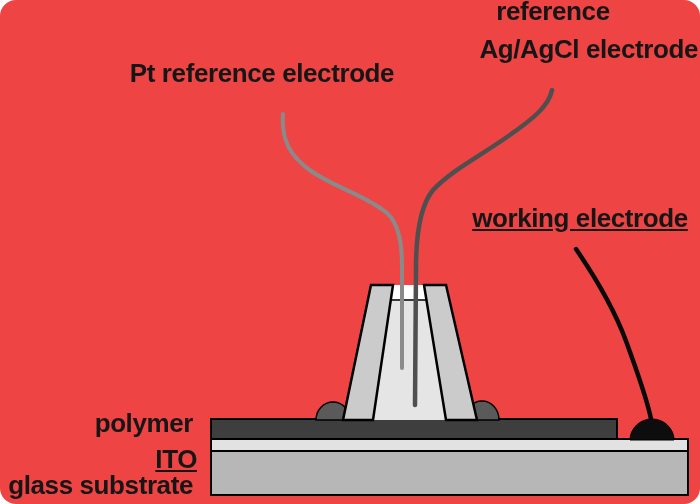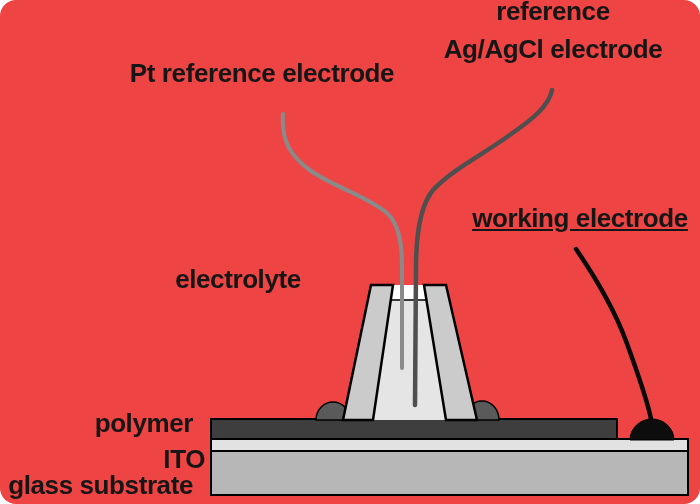--- a/index.html
+++ b/index.html
@@ -39,25 +39,24 @@
 
     <path d="M 283,114 C 281,140 290,156 311,171 C 334,187 367,196 387,213 C 399,224 402,243 402,266 L 402,368" fill="none" stroke-width="4" stroke-linecap="round" stroke="#8a8a8a"></path>
 
     <path d="M 552,90 C 549,106 533,119 507,137 C 480,156 452,170 433,190 C 420,206 416,235 416,268 L 415,405" fill="none" stroke-width="4.5" stroke-linecap="round" stroke="#4f4f4f"></path>
 
     <path d="M 576,249 C 591,271 612,303 626,341 C 637,371 647,399 651,419" fill="none" stroke-width="4.5" stroke-linecap="round" stroke="#0a0a0a"></path>
     <path d="M 630,440 A 22 21 0 0 1 674,440 Z" stroke="#000" stroke-width="1" fill="#0d0d0d"></path>
   </svg>
 
   <div class="lbl center" style="left:408px;top:-5px;width:290px;">reference</div>
-  <div class="lbl center" style="left:408px;top:33px;width:290px;">Ag/AgCl electrode</div>
+  <div class="lbl center" style="left:408px;top:33px;width:290px;text-align:right;">Ag/AgCl electrode</div>
 
   <div class="lbl center" style="left:118px;top:57px;width:288px;">Pt reference electrode</div>
 
   <div class="lbl center" style="left:460px;top:202px;width:240px;text-decoration:underline;">working electrode</div>
 
-  <div class="lbl center" style="left:168px;top:263px;width:140px;">electrolyte</div>
 
   <div class="lbl right" style="left:0px;top:407px;width:193px;">polymer</div>
-  <div class="lbl right" style="left:12px;top:443px;width:193px;">ITO</div>
+  <div class="lbl right" style="left:4px;top:443px;width:193px;text-decoration:underline;">ITO</div>
   <div class="lbl right" style="left:0px;top:469px;width:193px;">glass substrate</div>
 
 </div>
 
 </body></html>

